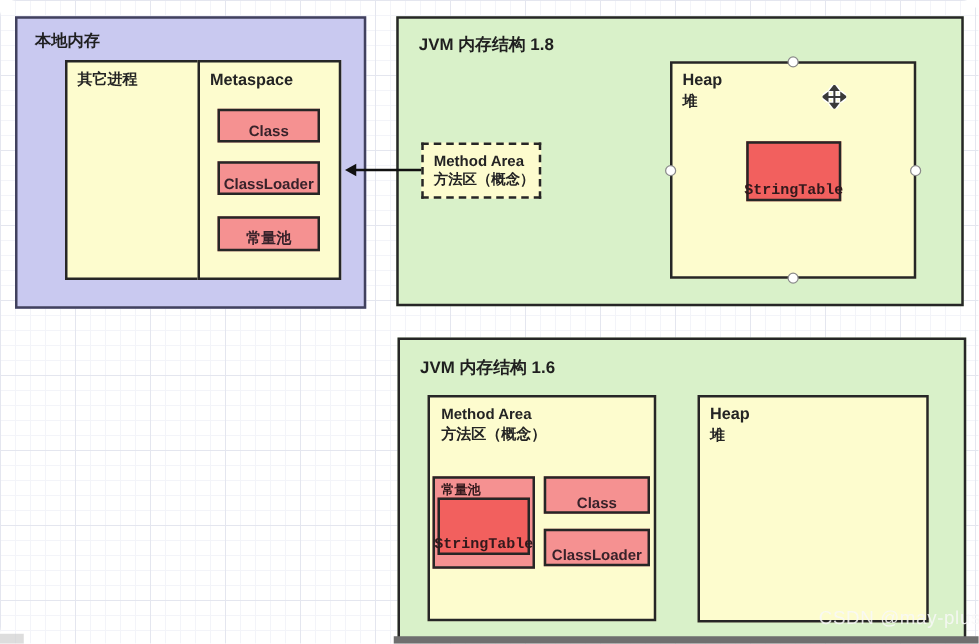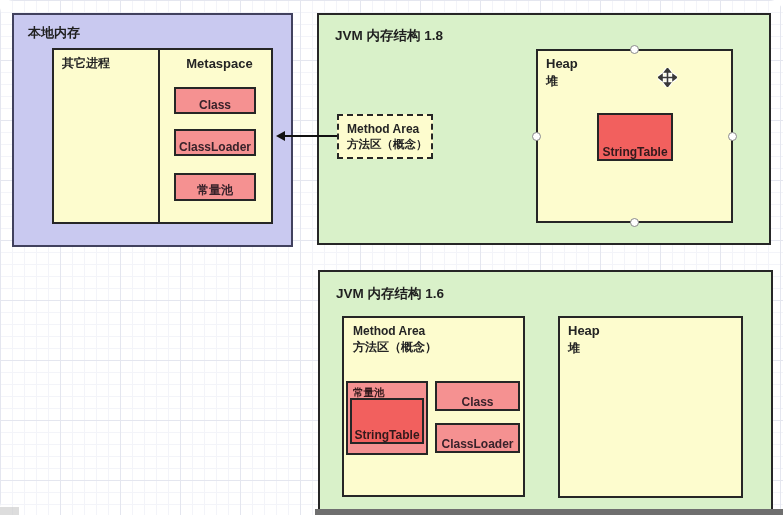--- a/index.html
+++ b/index.html
@@ -17,21 +17,21 @@
       linear-gradient(90deg, #f3f4f9 1px, transparent 1px);
     background-size: 60px 60px, 60px 60px, 12px 12px, 12px 12px;
     border-radius: 14px;
   }
 
   .shape { position: absolute; border: 2px solid #262626; }
   .purple { background: #c9c9f0; border-color: #41415e; }
   .yellow { background: #fdfcce; }
   .green  { background: #d9f1c9; }
   .pink   { background: #f59191; }
-  .red    { background: #f2605e; }
+  .red    { background: #f2605e; font-family: Liberation Mono, monospace; }
 
   .shape-title {
     font-weight: bold; color: #1f1f1f; font-size: 13px;
     padding: 9px 0 0 14px; white-space: nowrap;
   }
   .inner-label { font-weight: bold; color: #242424; font-size: 12px; line-height: 1.35; }
 
   .center-label {
     display: flex; align-items: flex-end; justify-content: center;
     font-weight: bold; color: #38222a; font-size: 12px;
@@ -73,21 +73,21 @@
 
   <div class="shape purple" style="left:12px; top:13px; width:281px; height:234px;">
     <div class="shape-title">本地内存</div>
   </div>
 
   <div class="shape yellow" style="left:26px; top:48px; width:121px; height:176px; padding:5px 0 0 8px;margin-left:26px;">
     <div class="inner-label">其它进程</div>
   </div>
 
   <div class="shape yellow" style="left:158px; top:48px; width:115px; height:176px; padding:5px 0 0 8px;">
-    <div class="inner-label" style="font-size:13px;text-align:center;">Metaspace</div>
+    <div class="inner-label" style="font-size:13px;">Metaspace</div>
   </div>
 
   <div class="shape pink center-label" style="left:174px; top:87px; width:82px; height:27px;">
     <span>Class</span>
   </div>
   <div class="shape pink center-label" style="left:174px; top:129px; width:82px; height:27px;">
     <span>ClassLoader</span>
   </div>
   <div class="shape pink center-label" style="left:174px; top:173px; width:82px; height:28px;">
     <span>常量池</span>
@@ -157,17 +157,18 @@
   </div>
   <div class="shape pink center-label" style="left:435px; top:423px; width:85px; height:30px;">
     <span>ClassLoader</span>
   </div>
 
   <div class="shape yellow" style="left:558px; top:316px; width:185px; height:182px; padding:4px 0 0 8px;">
     <div class="inner-label" style="font-size:13px;">Heap</div>
     <div class="inner-label">堆</div>
   </div>
 
+  <div class="watermark">CSDN @may-plus</div>
 
   <div class="bottom-strip" style="left:315px; top:509px; width:468px; height:6px;"></div>
   <div class="corner-patch" style="left:0px; top:507px; width:19px; height:8px;"></div>
 
 </div>
 
 </body></html>

